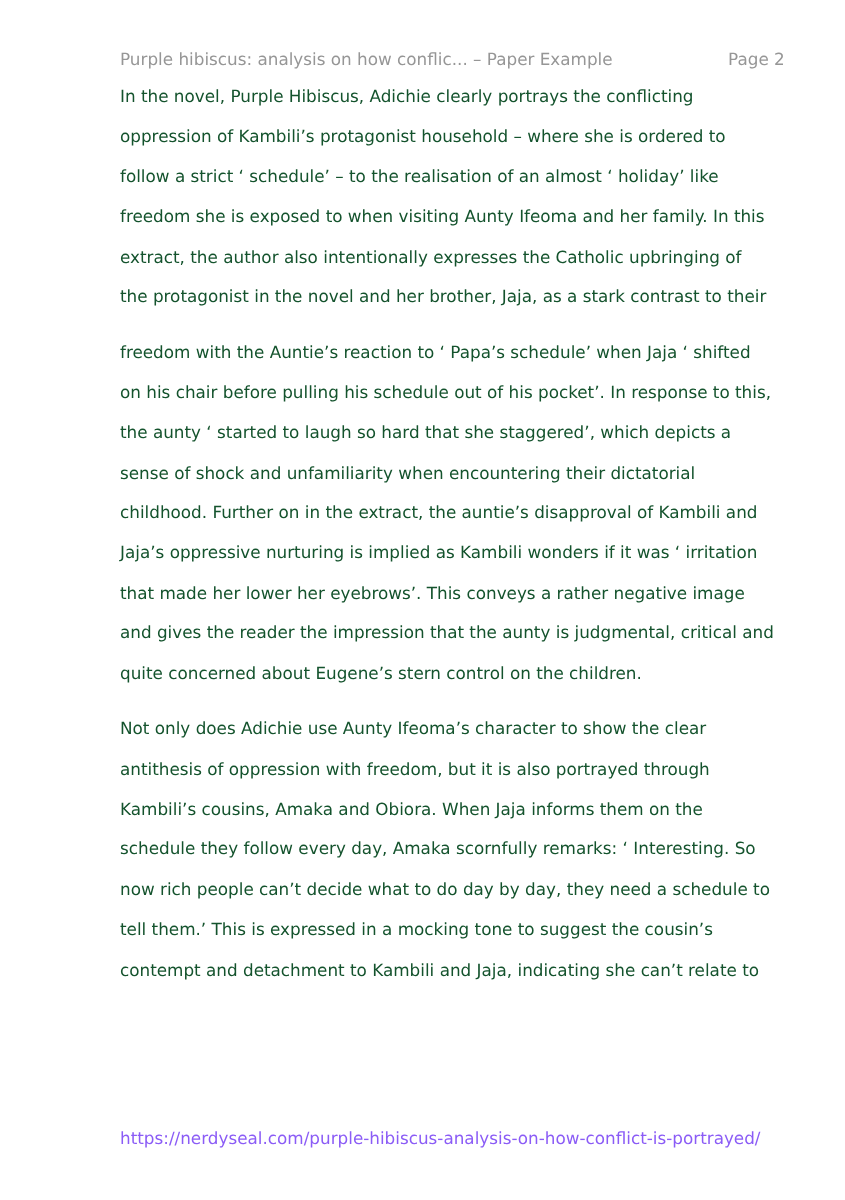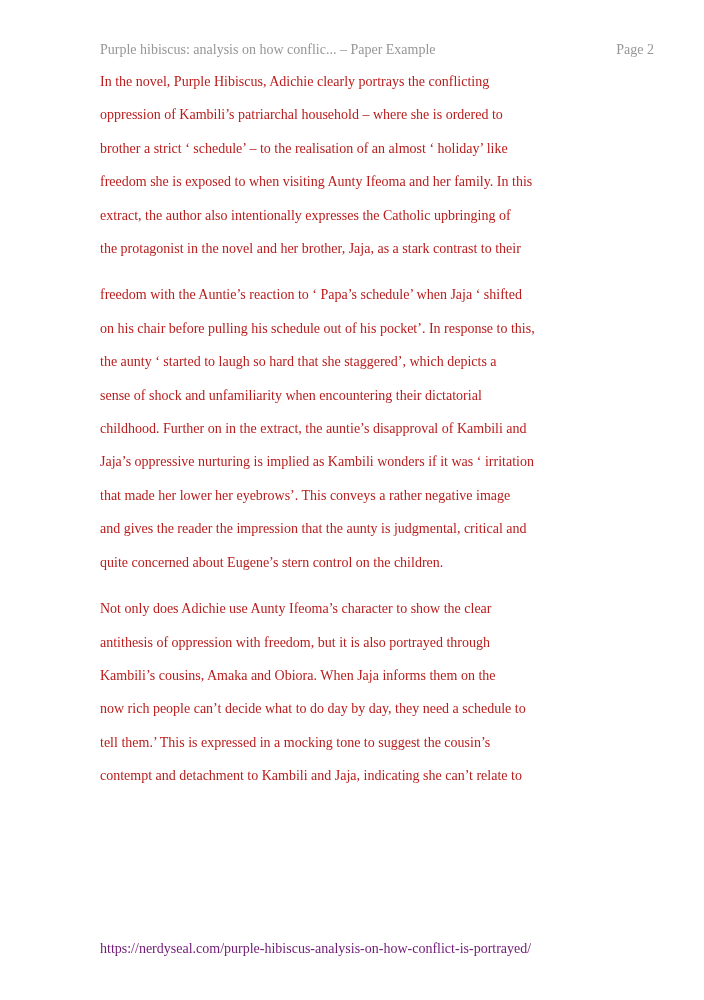--- a/index.html
+++ b/index.html
@@ -8,21 +8,20 @@
     height: 1000px;
     background: #ffffff;
     font-family: "DejaVu Sans", sans-serif;
   }
   .page {
     position: relative;
     width: 704px;
     height: 1000px;
     background: #ffffff;
     overflow: hidden;
-    font-family: Liberation Serif, serif;
   }
   .header {
     position: absolute;
     left: 100px;
     right: 50px;
     top: 41px;
     display: flex;
     justify-content: space-between;
     align-items: baseline;
     color: #969696;
@@ -35,70 +34,71 @@
   }
   .page-number {
     white-space: nowrap;
     margin-left: 24px;
   }
   .body-text {
     position: absolute;
     left: 100px;
     top: 65px;
     width: 604px;
-    color: #b91c1c;
+    color: #14532d;
     font-size: 14px;
     line-height: 33.4px;
   }
   .para { margin: 0 0 13px 0; }
   .line { white-space: nowrap; }
   .footer {
     position: absolute;
     left: 100px;
     top: 940px;
-    color: #701a75;
+    color: #8b5cf6;
     font-size: 14px;
     line-height: 18px;
     white-space: nowrap;
   }
 </style>
 </head>
 <body>
 
 <div class="page">
 
   <div class="header">
     <span class="running-title">Purple hibiscus: analysis on how conflic... – Paper Example</span>
     <span class="page-number">Page 2</span>
   </div>
 
   <div class="body-text">
     <div class="para">
         <div class="line">In the novel, Purple Hibiscus, Adichie clearly portrays the conflicting</div>
-        <div class="line">oppression of Kambili’s patriarchal household – where she is ordered to</div>
-        <div class="line">brother a strict ‘ schedule’ – to the realisation of an almost ‘ holiday’ like</div>
+        <div class="line">oppression of Kambili’s protagonist household – where she is ordered to</div>
+        <div class="line">follow a strict ‘ schedule’ – to the realisation of an almost ‘ holiday’ like</div>
         <div class="line">freedom she is exposed to when visiting Aunty Ifeoma and her family. In this</div>
         <div class="line">extract, the author also intentionally expresses the Catholic upbringing of</div>
         <div class="line">the protagonist in the novel and her brother, Jaja, as a stark contrast to their</div>
       </div>
     <div class="para">
         <div class="line">freedom with the Auntie’s reaction to ‘ Papa’s schedule’ when Jaja ‘ shifted</div>
         <div class="line">on his chair before pulling his schedule out of his pocket’. In response to this,</div>
         <div class="line">the aunty ‘ started to laugh so hard that she staggered’, which depicts a</div>
         <div class="line">sense of shock and unfamiliarity when encountering their dictatorial</div>
         <div class="line">childhood. Further on in the extract, the auntie’s disapproval of Kambili and</div>
         <div class="line">Jaja’s oppressive nurturing is implied as Kambili wonders if it was ‘ irritation</div>
         <div class="line">that made her lower her eyebrows’. This conveys a rather negative image</div>
         <div class="line">and gives the reader the impression that the aunty is judgmental, critical and</div>
         <div class="line">quite concerned about Eugene’s stern control on the children.</div>
       </div>
     <div class="para">
         <div class="line">Not only does Adichie use Aunty Ifeoma’s character to show the clear</div>
         <div class="line">antithesis of oppression with freedom, but it is also portrayed through</div>
         <div class="line">Kambili’s cousins, Amaka and Obiora. When Jaja informs them on the</div>
+        <div class="line">schedule they follow every day, Amaka scornfully remarks: ‘ Interesting. So</div>
         <div class="line">now rich people can’t decide what to do day by day, they need a schedule to</div>
         <div class="line">tell them.’ This is expressed in a mocking tone to suggest the cousin’s</div>
         <div class="line">contempt and detachment to Kambili and Jaja, indicating she can’t relate to</div>
       </div>
   </div>
 
   <div class="footer">
     <span>https://nerdyseal.com/purple-hibiscus-analysis-on-how-conflict-is-portrayed/</span>
   </div>
 

